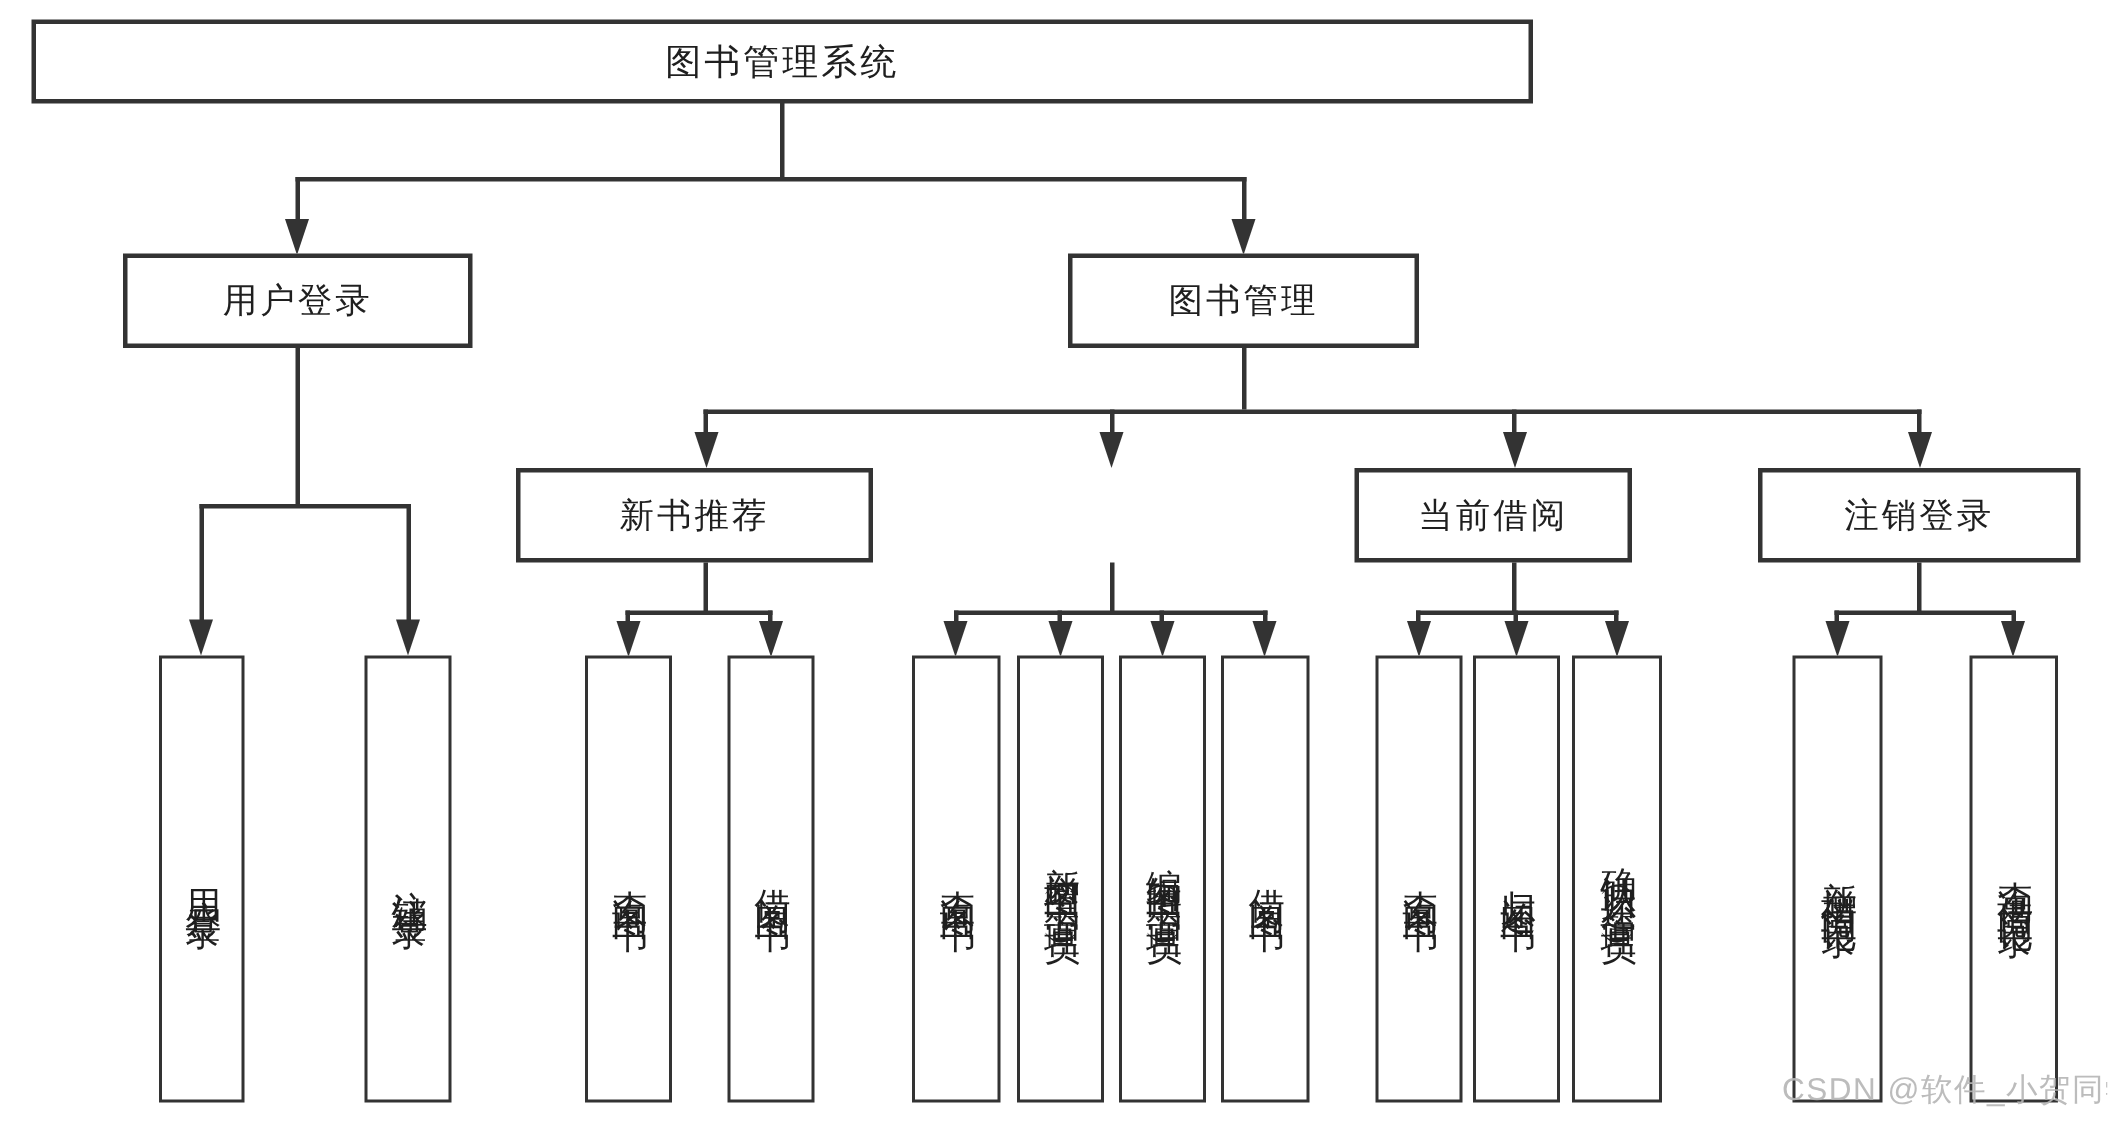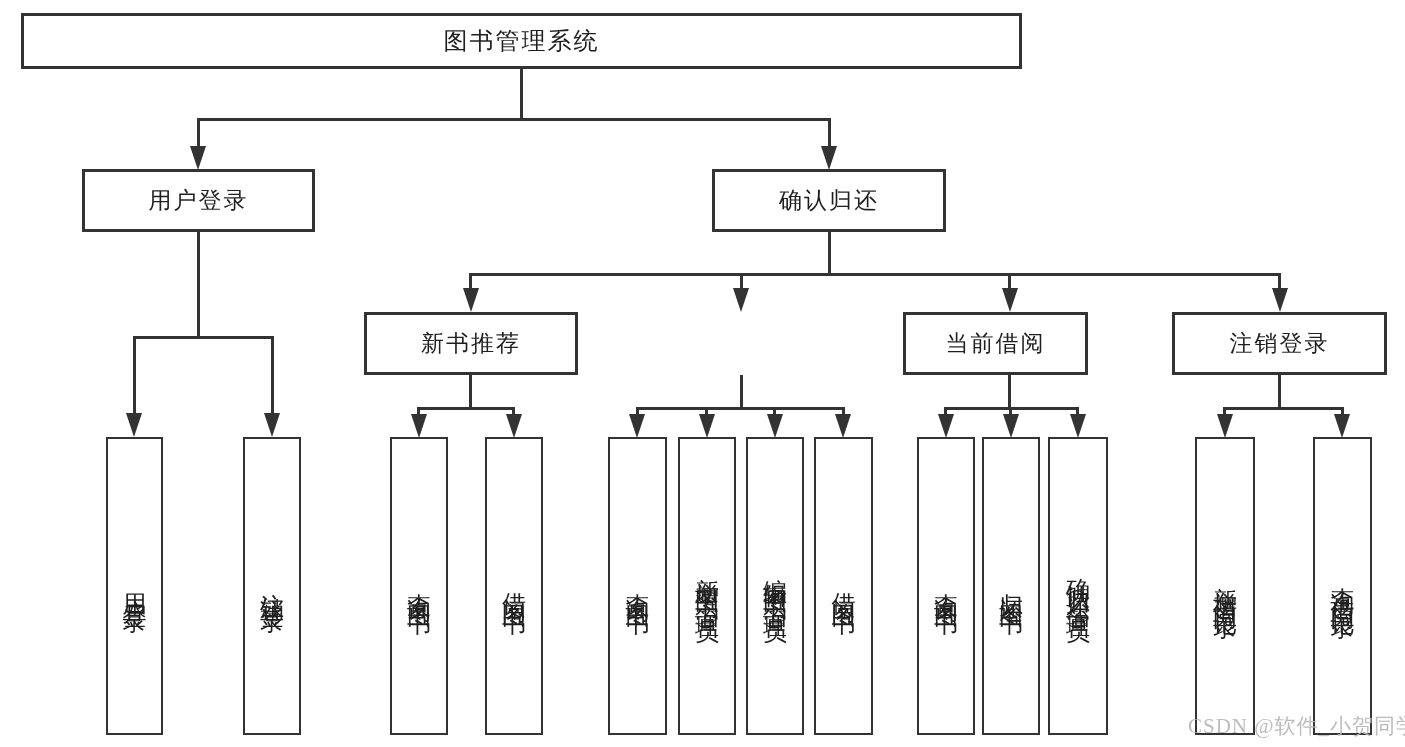--- a/index.html
+++ b/index.html
@@ -1,18 +1,18 @@
 <!DOCTYPE html>
 <html><head>
 <meta charset="utf-8">
 <style>
   html,body{margin:0;padding:0;background:#ffffff;}
   .canvas{
     position:relative;width:1405px;height:747px;background:#ffffff;
-    font-family:Liberation Serif, serif;
+    font-family:Liberation Sans, sans-serif;
     color:#222222;overflow:hidden;
   }
   
   .node{
     position:absolute;background:#ffffff;border:3px solid #333333;
     display:flex;align-items:center;justify-content:center;
     font-size:23px;letter-spacing:2px;box-sizing:border-box;color:#1f1f1f;
   }
   .node.root{font-size:24px;}
   .leaf{
@@ -44,41 +44,41 @@
   <div class="node root" style="left:21px;top:13px;width:1001px;height:56px">图书管理系统</div>
 
   <div class="vl" style="left:520px;top:67px;height:51px"></div>
   <div class="hl" style="left:197px;top:118px;width:634px"></div>
   <div class="vl" style="left:197px;top:118px;height:30px"></div>
   <div class="arr" style="left:190px;top:146px"></div>
   <div class="vl" style="left:828px;top:118px;height:30px"></div>
   <div class="arr" style="left:821px;top:146px"></div>
 
   <div class="node" style="left:82px;top:169px;width:233px;height:63px">用户登录</div>
-  <div class="node" style="left:712px;top:169px;width:234px;height:63px">确认归还</div>
+  <div class="node" style="left:712px;top:169px;width:234px;height:63px">图书管理</div>
 
   <div class="vl" style="left:197px;top:232px;height:104px"></div>
   <div class="hl" style="left:133px;top:336px;width:141px"></div>
   <div class="vl" style="left:133px;top:336px;height:79px"></div>
   <div class="arr" style="left:126px;top:413px"></div>
   <div class="vl" style="left:271px;top:336px;height:79px"></div>
   <div class="arr" style="left:264px;top:413px"></div>
 
   <div class="vl" style="left:828px;top:232px;height:41px"></div>
   <div class="hl" style="left:469px;top:273px;width:812px"></div>
   <div class="vl" style="left:469px;top:273px;height:17px"></div>
   <div class="arr" style="left:463px;top:288px"></div>
   <div class="vl" style="left:740px;top:273px;height:17px"></div>
   <div class="arr" style="left:733px;top:288px"></div>
   <div class="vl" style="left:1008px;top:273px;height:17px"></div>
   <div class="arr" style="left:1002px;top:288px"></div>
   <div class="vl" style="left:1278px;top:273px;height:17px"></div>
   <div class="arr" style="left:1272px;top:288px"></div>
 
-  <div class="node" style="left:364px;top:312px;width:214px;height:63px">新书推荐</div>
+  <div class="node" style="left:344px;top:312px;width:238px;height:63px">新书推荐</div>
   <div class="node" style="left:903px;top:312px;width:185px;height:63px">当前借阅</div>
   <div class="node" style="left:1172px;top:312px;width:215px;height:63px">注销登录</div>
 
   <div class="vl" style="left:469px;top:375px;height:35px"></div>
   <div class="hl" style="left:417px;top:407px;width:98px"></div>
   <div class="vl" style="left:417px;top:407px;height:10px"></div>
   <div class="arr" style="left:411px;top:414px"></div>
   <div class="vl" style="left:512px;top:407px;height:10px"></div>
   <div class="arr" style="left:506px;top:414px"></div>
 

